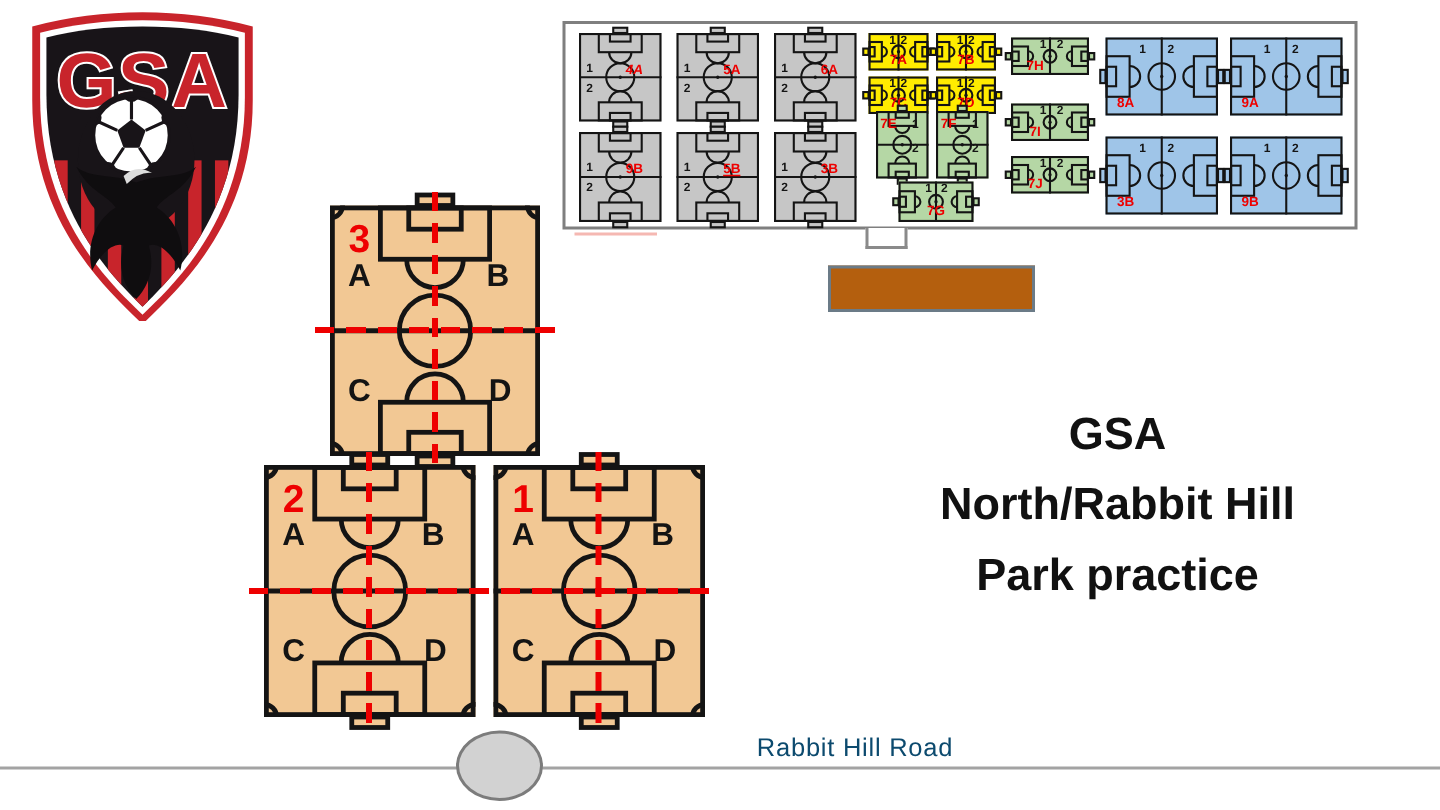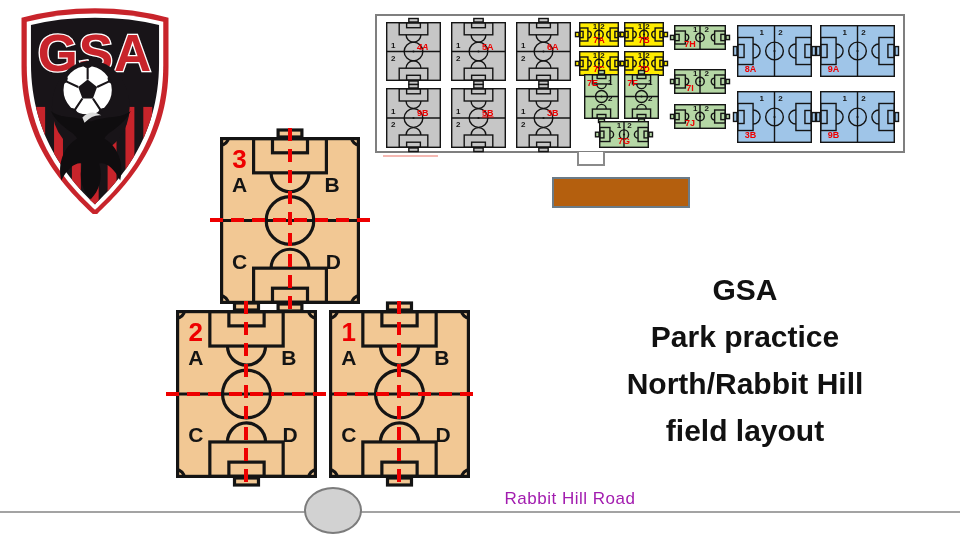--- a/index.html
+++ b/index.html
@@ -34,21 +34,21 @@
 
   
   .title{position:absolute;left:562px;top:266px;width:366px;text-align:center;
          font-size:30px;line-height:47px;font-weight:bold;color:#111111;letter-spacing:0;}
 
   
   .road-line{position:absolute;left:0;top:511px;width:960px;height:2px;background:#a3a3a3;}
   .road-ellipse{position:absolute;left:304px;top:487px;width:58px;height:47px;border-radius:50%;
                 background:#d2d2d2;border:2px solid #7c7c7c;box-sizing:border-box;}
   .road-label{position:absolute;left:460px;top:489px;width:220px;text-align:center;
-              font-size:17px;font-weight:400;letter-spacing:0.5px;color:#a21caf;}
+              font-size:17px;font-weight:400;letter-spacing:0.5px;color:#0c4a6e;}
 
   
   .logo{position:absolute;left:10px;top:4px;width:170px;height:210px;}
 </style>
 </head>
 <body>
 
 <div class="slide">
 
   <svg class="logo" viewBox="0 0 160 200">
@@ -553,22 +553,21 @@
       </div>
       <div class="dash-h" style="left: 210px; top: 218px; width: 160px;"></div>
       <div class="dash-v" style="left: 288px; top: 128px; height: 184px;"></div>
       <div class="dash-h" style="left: 166px; top: 392px; width: 314px;"></div>
       <div class="dash-v" style="left: 244px; top: 301px; height: 186px;"></div>
       <div class="dash-v" style="left: 397px; top: 301px; height: 186px;"></div>
     </div>
 
   <div class="title">
     <div>GSA</div>
+    <div>North/Rabbit Hill</div>
     <div>Park practice</div>
-    <div>North/Rabbit Hill</div>
-    <div>field layout</div>
   </div>
 
   <div class="road-line"></div>
   <div class="road-ellipse"></div>
   <div class="road-label">Rabbit Hill Road</div>
 
 </div>
 
 </body></html>

